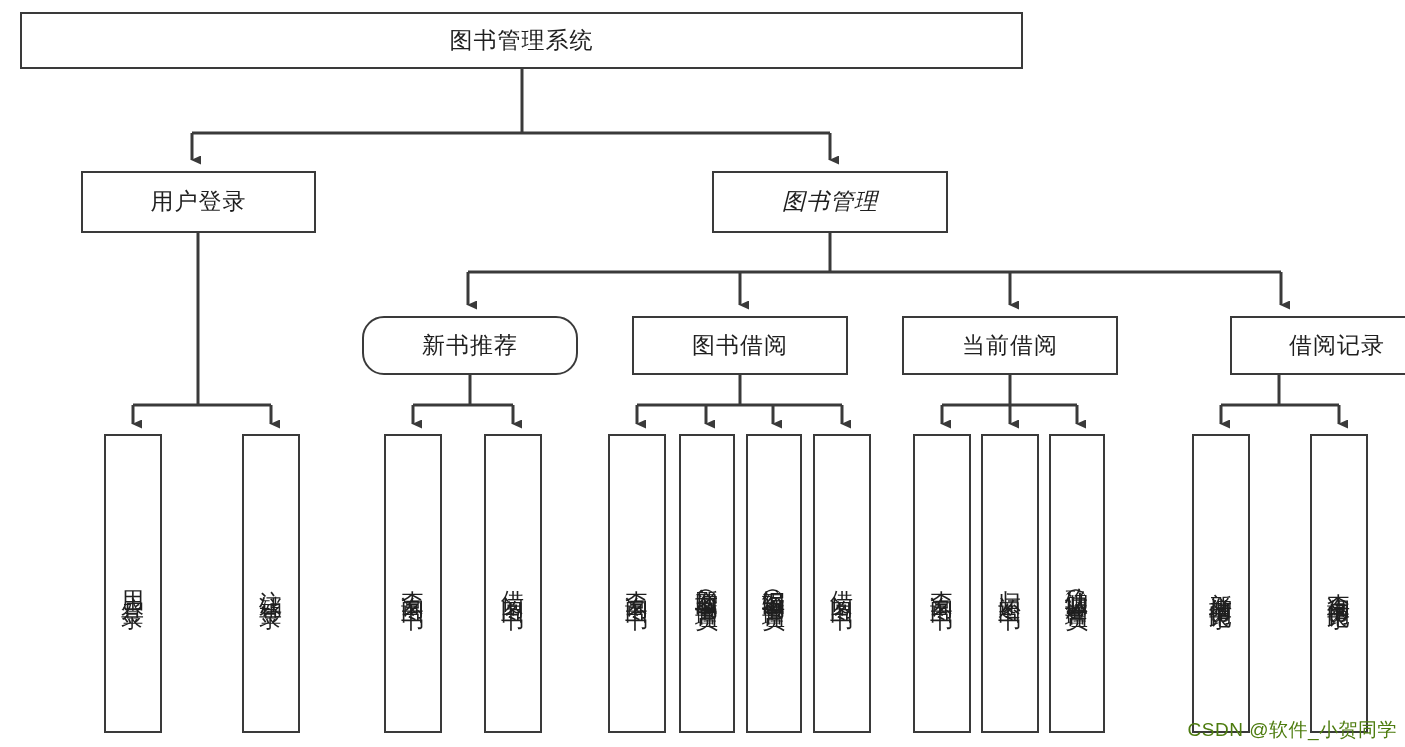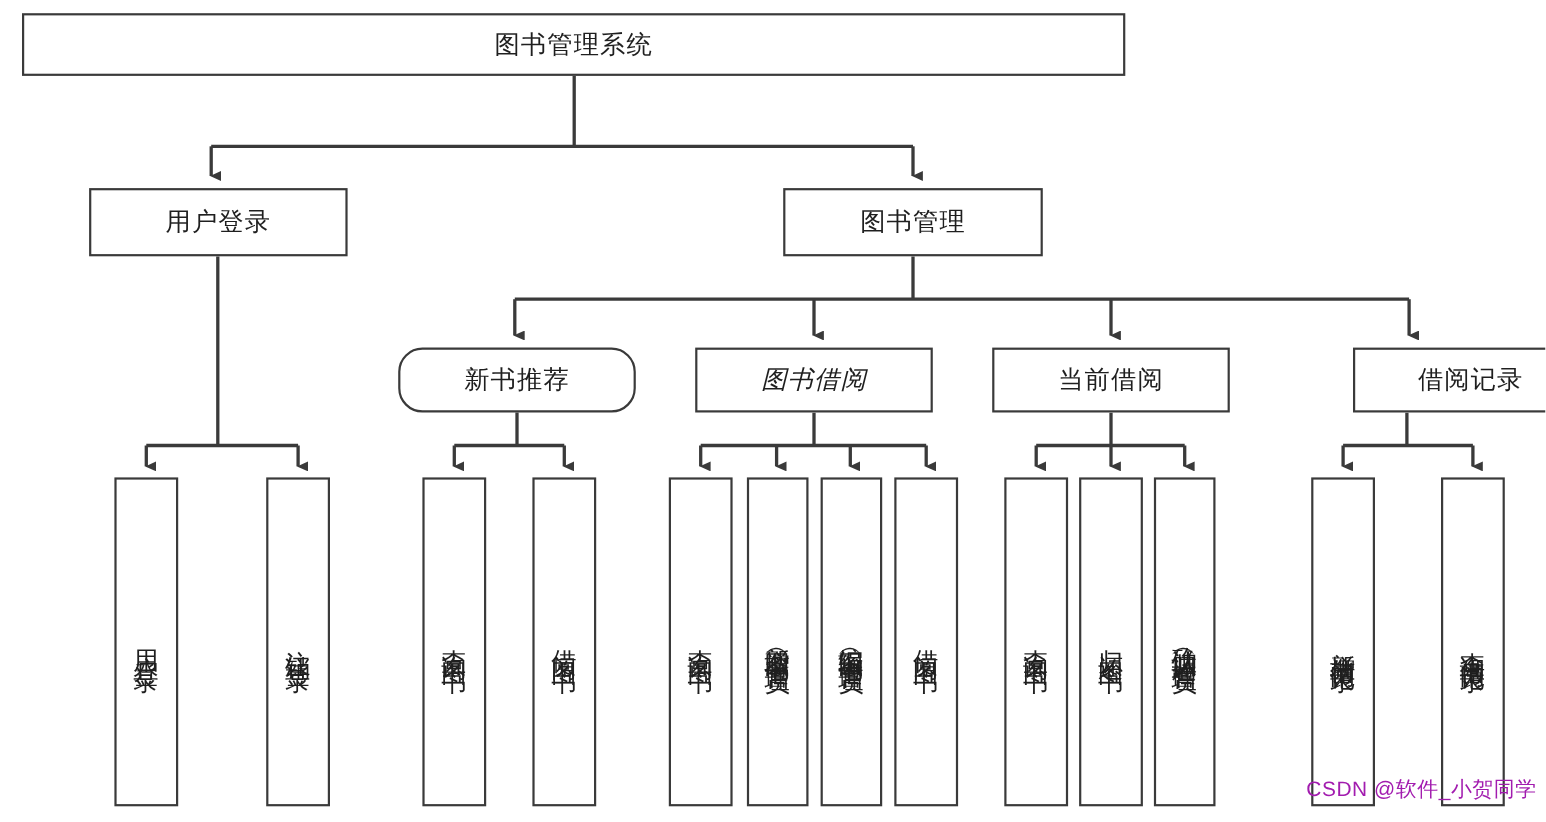--- a/index.html
+++ b/index.html
@@ -50,23 +50,23 @@
     line-height: 1.05;
     white-space: nowrap;
     padding: 4px 0;
   }
   .node-v.tight {
     letter-spacing: 3px;
   }
   .watermark {
     position: absolute;
     right: 8px;
-    bottom: 16px;
+    bottom: 4px;
     font-size: 19px;
-    color: #a21caf;
+    color: #4d7c0f;
     letter-spacing: 0.5px;
     white-space: nowrap;
     z-index: 3;
   }
 </style>
 </head>
 <body>
 
 <div id="diagram-root">
 
@@ -116,24 +116,24 @@
       <path d="M 1279 375 L 1279 405"></path>
       <path d="M 1221 405 L 1339 405"></path>
       <path d="M 1221 405 L 1221 424" marker-end="url(#arrowhead)"></path>
       <path d="M 1339 405 L 1339 424" marker-end="url(#arrowhead)"></path>
     </g>
   </svg>
 
   <div class="node node-h" style="left:20px; top:12px; width:1003px; height:57px;">图书管理系统</div>
 
   <div class="node node-h" style="left:81px; top:171px; width:235px; height:62px;">用户登录</div>
-  <div class="node node-h" style="left:712px; top:171px; width:236px; height:62px;">图书管理</div>
+  <div class="node node-h" style="left:712px; top:171px; width:236px; height:62px;font-style:italic;">图书管理</div>
 
   <div class="node node-h" style="left:362px; top:316px; width:216px; height:59px;border-radius:22px;">新书推荐</div>
-  <div class="node node-h" style="left:632px; top:316px; width:216px; height:59px;font-style:italic;">图书借阅</div>
+  <div class="node node-h" style="left:632px; top:316px; width:216px; height:59px;">图书借阅</div>
   <div class="node node-h" style="left:902px; top:316px; width:216px; height:59px;text-align:center;">当前借阅</div>
   <div class="node node-h" style="left:1230px; top:316px; width:214px; height:59px;">借阅记录</div>
 
   <div class="node node-v" style="left:104px; top:434px; width:58px; height:299px;">用户登录</div>
   <div class="node node-v" style="left:242px; top:434px; width:58px; height:299px;">注销登录</div>
 
   <div class="node node-v" style="left:384px; top:434px; width:58px; height:299px;">查询图书</div>
   <div class="node node-v" style="left:484px; top:434px; width:58px; height:299px;">借阅图书</div>
 
   <div class="node node-v" style="left:608px; top:434px; width:58px; height:299px;">查询图书</div>

